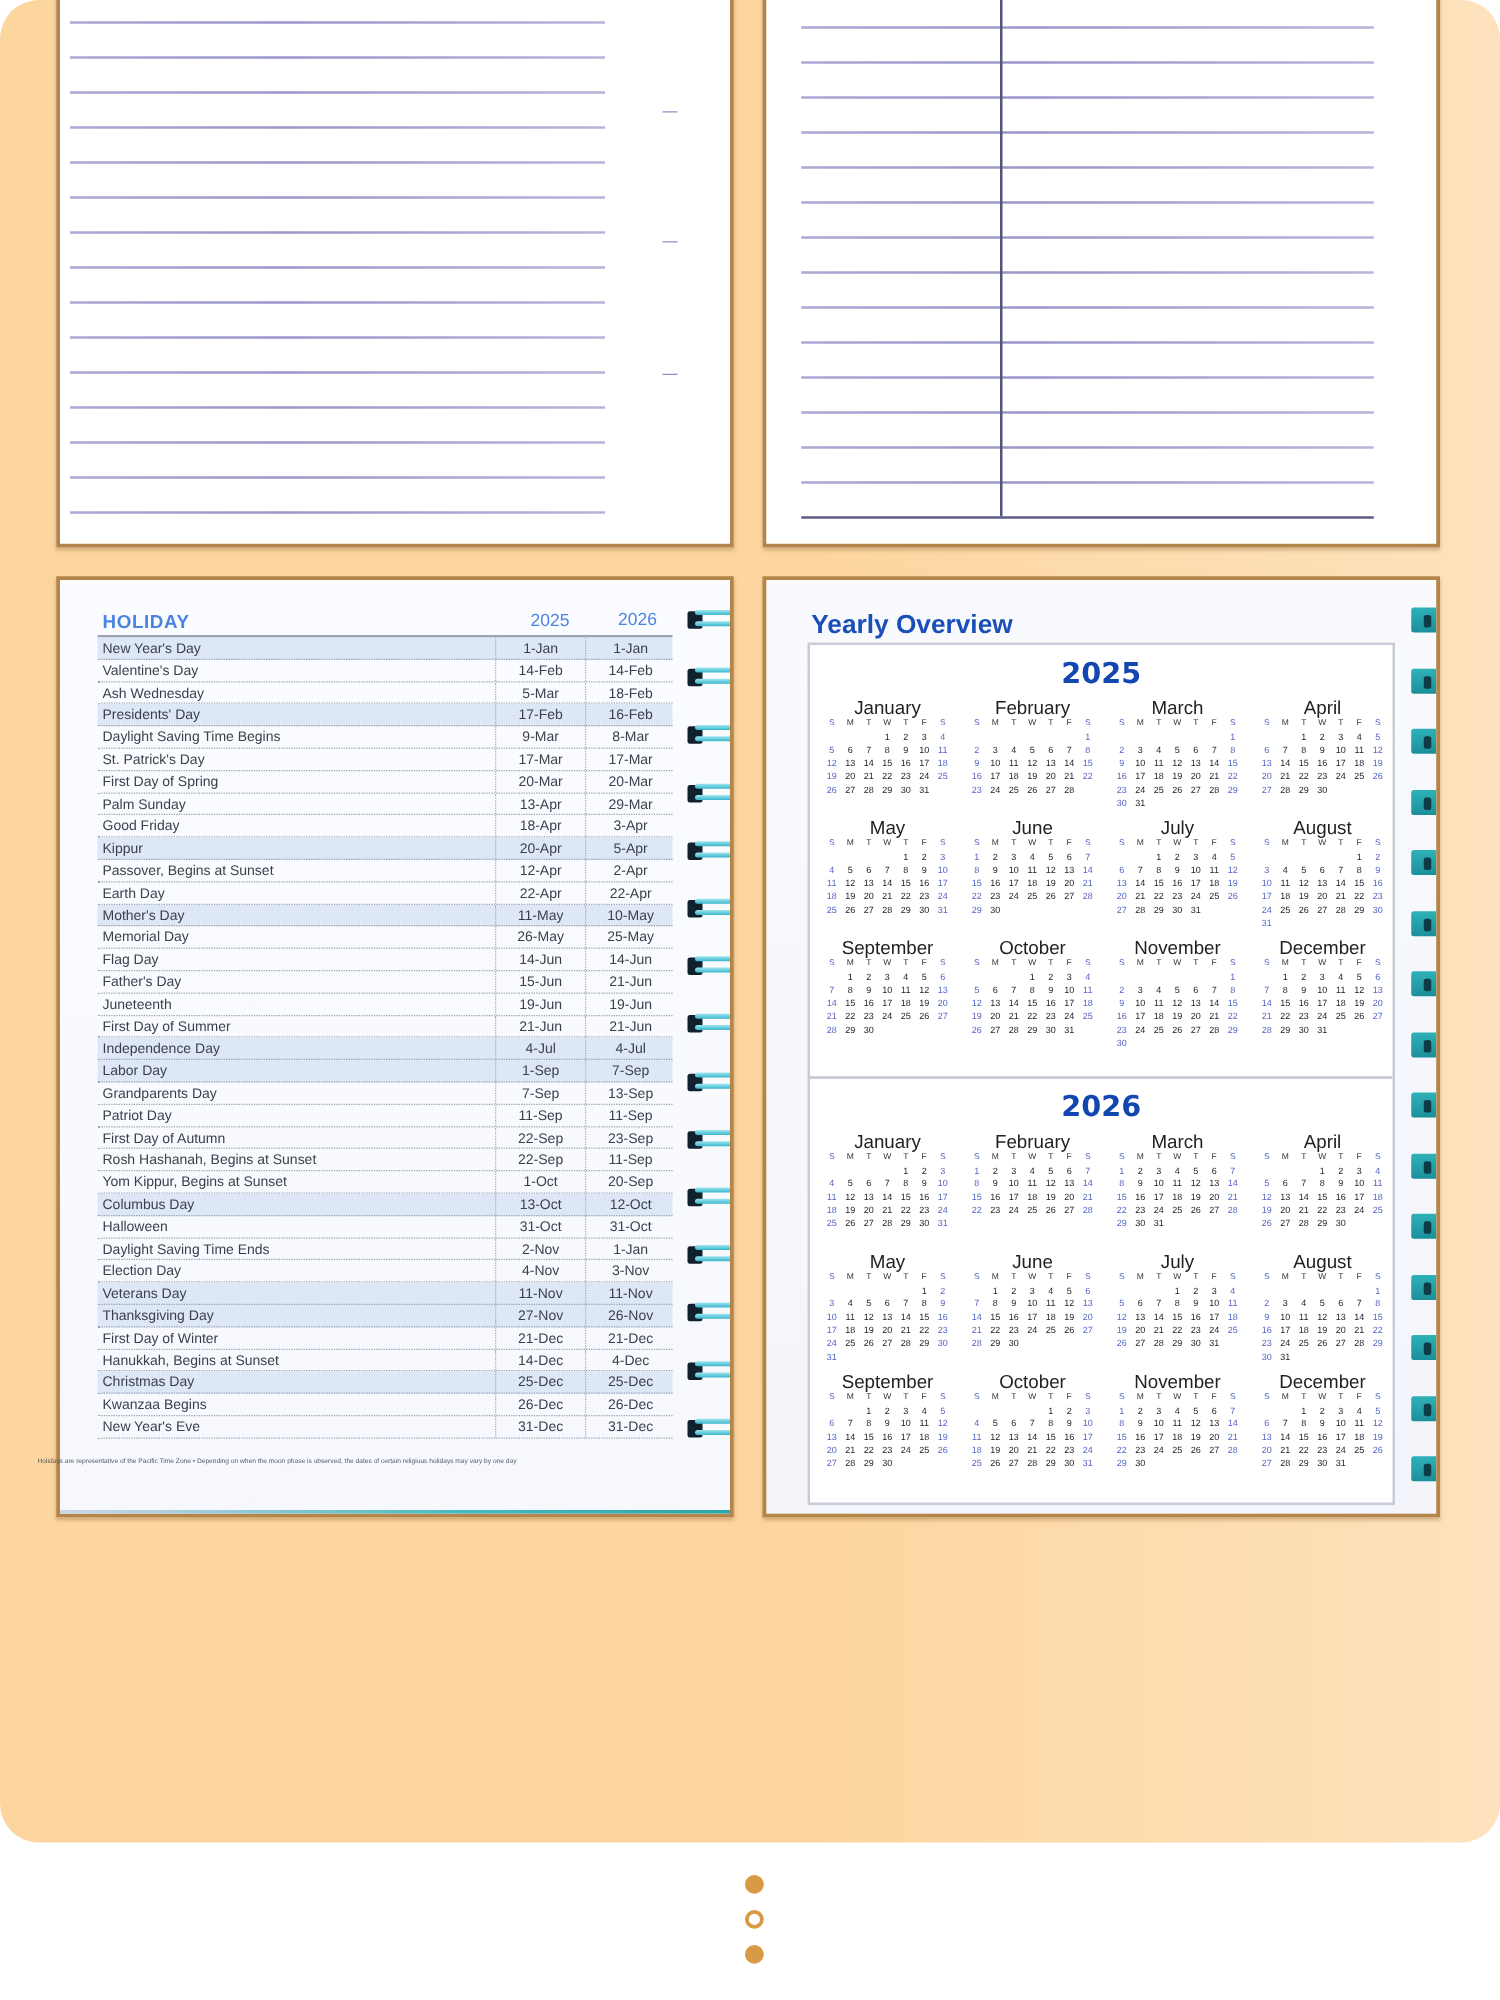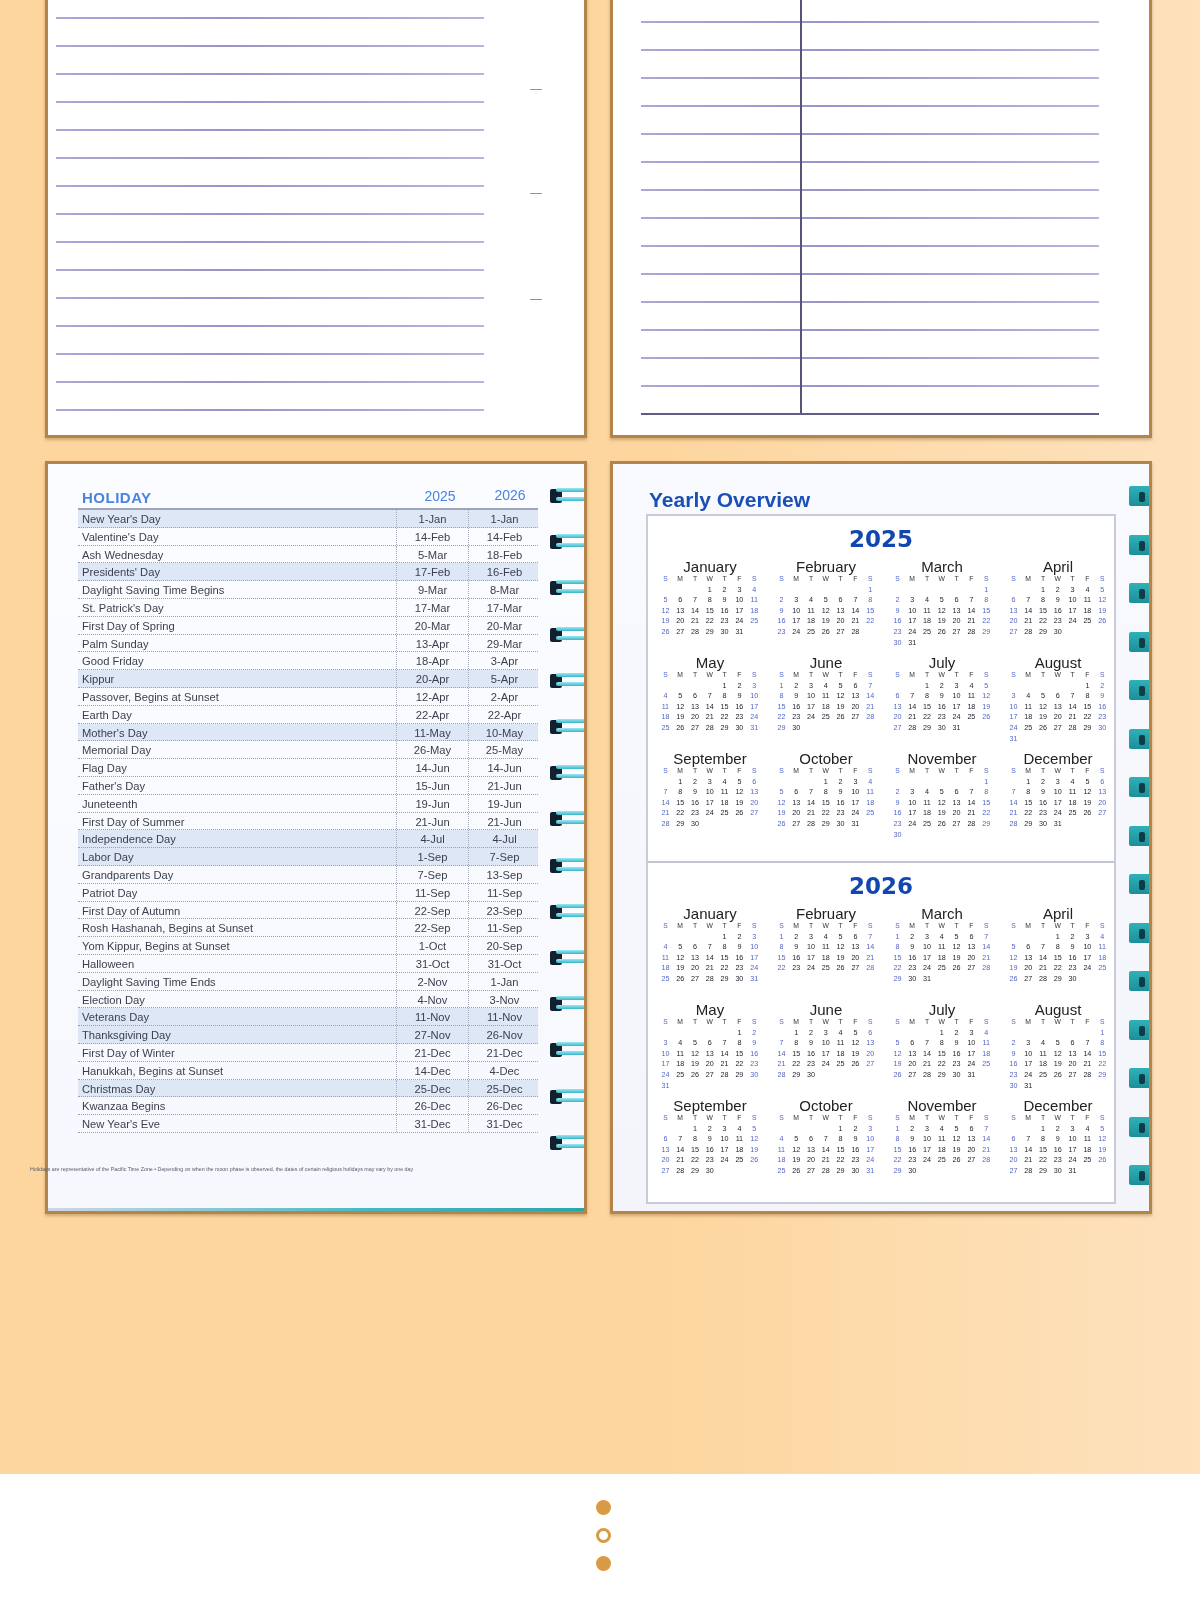--- a/index.html
+++ b/index.html
@@ -6,20 +6,21 @@
   html, body { width: 1200px; height: 1600px; overflow: hidden; }
   body {
     position: relative;
     font-family: "Liberation Sans", sans-serif;
     background: #ffffff;
   }
   .stage {
     position: absolute; left: 0; top: 0; width: 1200px; height: 1474px;
     background: linear-gradient(90deg, #fdd69f 0%, #fdd69f 55%, #fde2bd 100%);
     overflow: hidden;
+    border-radius: 31px;
   }
   .card {
     position: absolute;
     background: #ffffff;
     border: 3px solid #b3854a;
     box-shadow: 0 2px 3px rgba(120,80,30,0.35);
     overflow: hidden;
   }
   
   .lined-left { left: 45px; top: -10px; width: 542px; height: 448px; }
@@ -302,20 +303,25 @@
         <div class="hol-row">
           <span class="name">Rosh Hashanah, Begins at Sunset</span>
           <span class="d1">22-Sep</span>
           <span class="d2">11-Sep</span>
         </div>
         <div class="hol-row">
           <span class="name">Yom Kippur, Begins at Sunset</span>
           <span class="d1">1-Oct</span>
           <span class="d2">20-Sep</span>
         </div>
+        <div class="hol-row hl">
+          <span class="name">Columbus Day</span>
+          <span class="d1">13-Oct</span>
+          <span class="d2">12-Oct</span>
+        </div>
         <div class="hol-row">
           <span class="name">Halloween</span>
           <span class="d1">31-Oct</span>
           <span class="d2">31-Oct</span>
         </div>
         <div class="hol-row">
           <span class="name">Daylight Saving Time Ends</span>
           <span class="d1">2-Nov</span>
           <span class="d2">1-Jan</span>
         </div>

